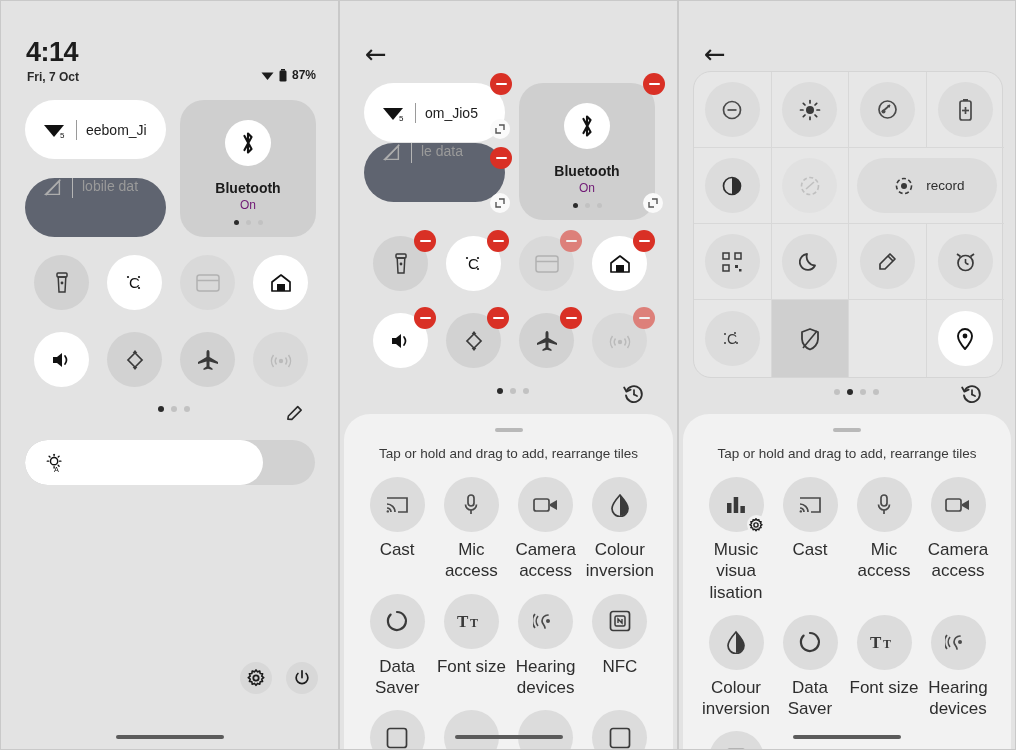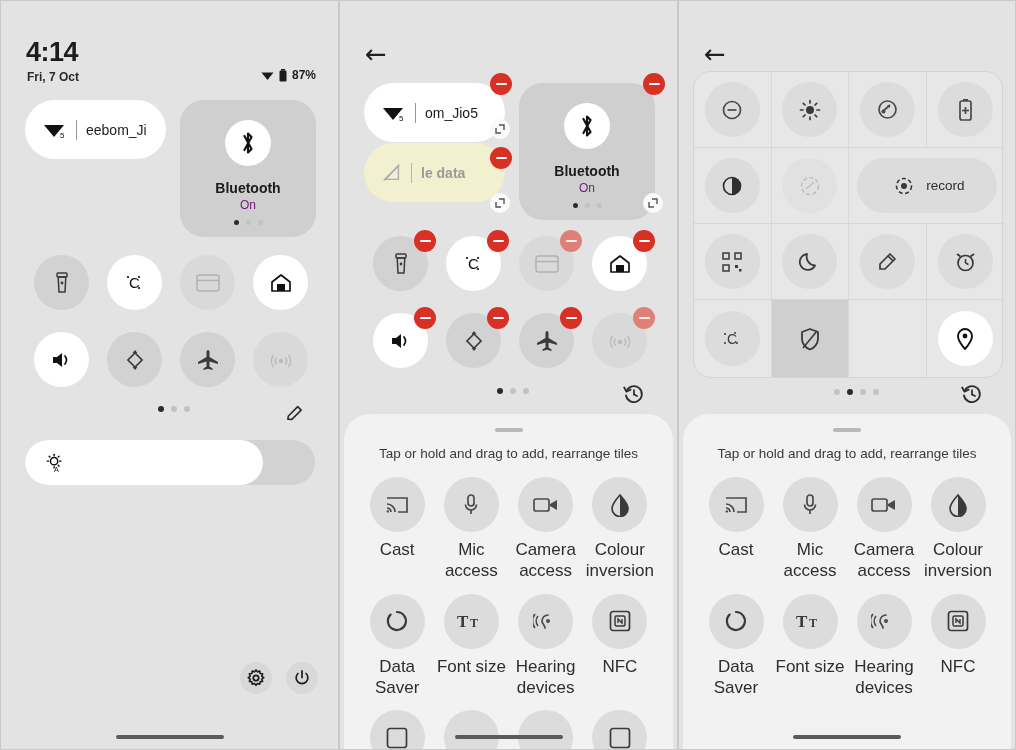--- a/index.html
+++ b/index.html
@@ -71,24 +71,24 @@
     position: absolute; left: 24px; top: 99px;
     width: 141px; height: 59px;
     border-radius: 30px; background: #ffffff;
     display: flex; align-items: center; gap: 9px;
     padding-left: 18px;
     overflow: hidden;
   }
   .bigtile-data {
     position: absolute; left: 24px; top: 177px;
     width: 141px; height: 59px;
-    border-radius: 30px; background: #fef9c3;
-    display: flex; align-items: center; gap: 9px;
+    border-radius: 30px; background: #0f172a;
+    display: flex; gap: 9px;
     padding-left: 18px;
-    overflow: hidden; opacity: 0.62; font-weight: bold;
+    overflow: hidden; opacity: 0.62;
   }
   .tile-sep { width: 1px; height: 20px; background: #9a9a9a; flex: none; }
   .tile-text {
     font-size: 14px; color: #1c1c1c; white-space: nowrap;
   }
   .tile-text.dim { color: #6f6f6f; }
 
   .bt-card {
     position: absolute; left: 179px; top: 99px;
     width: 136px; height: 137px;
@@ -255,20 +255,30 @@
       <span>
         <svg width="24" height="19" viewBox="0 0 24 19">
             <path d="M1 5 L21 5 L11 17 Z" fill="#111"></path>
             <text x="17" y="18" font-size="8" font-family="Liberation Sans" fill="#111">5</text>
           </svg>
       </span>
       <span class="tile-sep"></span>
       <span class="tile-text">eebom_Ji</span>
     </div>
 
+    <div class="bigtile-data">
+      <span>
+        <svg width="20" height="20" viewBox="0 0 22 22">
+            <path d="M3 18 L18 3 L18 18 Z" fill="none" stroke="#8d8d8d" stroke-width="1.6"></path>
+            <line x1="3" y1="19" x2="19" y2="2" stroke="#8d8d8d" stroke-width="1.6"></line>
+          </svg>
+      </span>
+      <span class="tile-sep"></span>
+      <span class="tile-text dim">lobile dat</span>
+    </div>
 
     <div class="bt-card">
       <div class="bt-circle">
         <svg width="18" height="26" viewBox="0 0 14 22">
             <path d="M4 5 L10 16 L7 19 L7 3 L10 6 L4 17" fill="none" stroke="#111" stroke-width="1.8" stroke-linejoin="round" stroke-linecap="round"></path>
           </svg>
       </div>
       <div class="bt-title">Bluetooth</div>
       <div class="bt-sub">On</div>
       <div class="bt-dots page-dots">
@@ -807,20 +817,36 @@
           <line x1="11" y1="7" x2="11" y2="11.5" stroke="#2e2e2e" stroke-width="1.7" stroke-linecap="round"></line>
           <line x1="11" y1="11.5" x2="14" y2="13" stroke="#2e2e2e" stroke-width="1.7" stroke-linecap="round"></line>
         </svg>
     </div>
 
     <div class="drawer">
       <div class="drawer-handle"></div>
       <div class="drawer-title">Tap or hold and drag to add, rearrange tiles</div>
       <div class="drawer-grid">
 
+        <div class="dcell">
+          <div class="dcircle">
+            <svg width="22" height="20" viewBox="0 0 22 20">
+                <rect x="2" y="8" width="4.5" height="10" fill="#3a3a3a"></rect>
+                <rect x="8.7" y="2" width="4.5" height="16" fill="#3a3a3a"></rect>
+                <rect x="15.4" y="11" width="4.5" height="7" fill="#3a3a3a"></rect>
+              </svg>
+            <span class="gear-badge">
+              <svg width="14" height="14" viewBox="0 0 20 20">
+                  <circle cx="10" cy="10" r="3" fill="none" stroke="#1c1c1c" stroke-width="2"></circle>
+                  <path d="M10 1 L11.6 3.2 L14.2 2.3 L14.6 5 L17.3 5.4 L16.4 8 L18.6 9.6 L16.4 11.2 L17.3 13.8 L14.6 14.2 L14.2 16.9 L11.6 16 L10 18.2 L8.4 16 L5.8 16.9 L5.4 14.2 L2.7 13.8 L3.6 11.2 L1.4 9.6 L3.6 8 L2.7 5.4 L5.4 5 L5.8 2.3 L8.4 3.2 Z" fill="none" stroke="#1c1c1c" stroke-width="2" stroke-linejoin="round"></path>
+                </svg>
+            </span>
+          </div>
+          <div class="dlabel">Music visua lisation</div>
+        </div>
 
         <div class="dcell">
           <div class="dcircle">
             <svg width="24" height="20" viewBox="0 0 24 20">
                 <path d="M2 3 L22 3 L22 17 L13 17" fill="none" stroke="#4a4a4a" stroke-width="1.7"></path>
                 <path d="M2 9 A8 8 0 0 1 10 17" fill="none" stroke="#4a4a4a" stroke-width="1.7"></path>
                 <path d="M2 13 A4 4 0 0 1 6 17" fill="none" stroke="#4a4a4a" stroke-width="1.7"></path>
                 <circle cx="2.8" cy="16.4" r="1.2" fill="#4a4a4a"></circle>
               </svg>
           </div>

